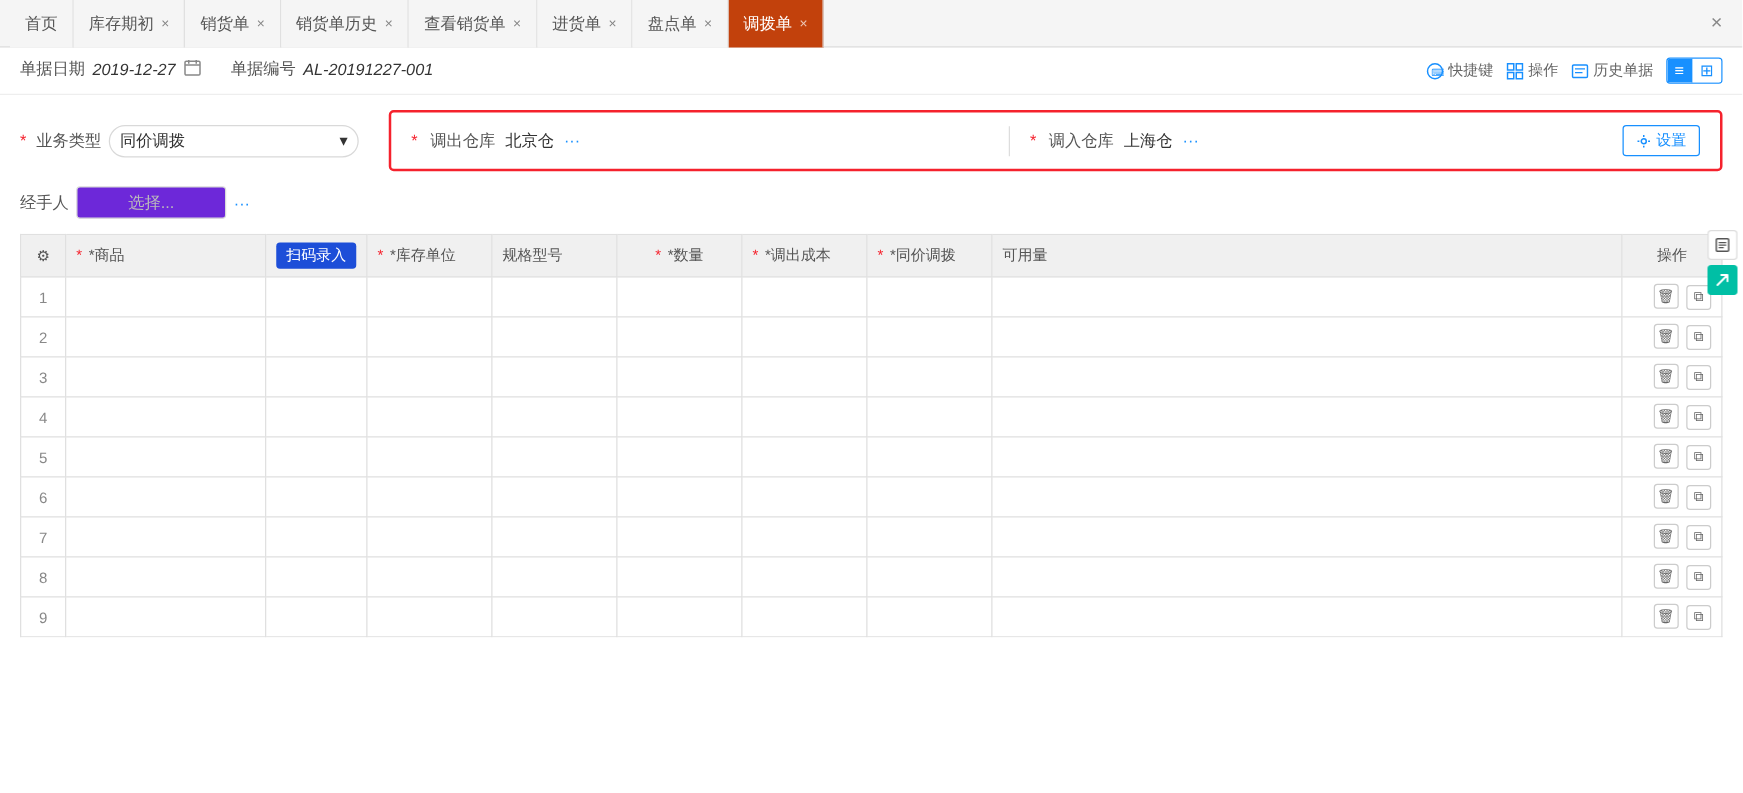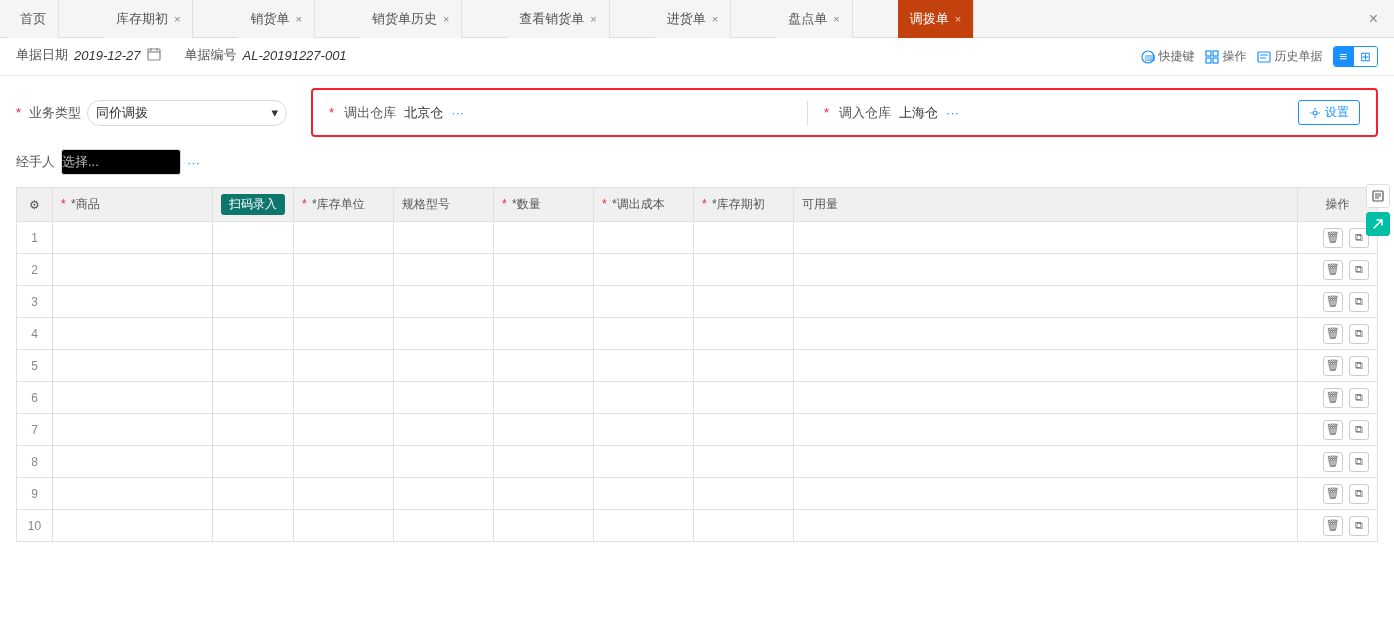--- a/index.html
+++ b/index.html
@@ -6,21 +6,20 @@
     body { font-family: 'Microsoft YaHei', Arial, sans-serif; font-size: 13px; color: #333; background: #fff; overflow: hidden; }
 
     
     .tab-bar {
       display: flex; align-items: center;
       background: #f5f5f5;
       border-bottom: 1px solid #ddd;
       padding: 0 8px;
       height: 38px;
       position: relative;
-      gap: 45px;
     }
     .tab-item {
       display: flex; align-items: center;
       padding: 0 12px;
       height: 38px;
       cursor: pointer;
       color: #555;
       font-size: 13px;
       border-right: 1px solid #e0e0e0;
       white-space: nowrap;
@@ -65,24 +64,24 @@
     .form-label {
       color: #555; white-space: nowrap;
     }
     .required-star { color: #f5222d; margin-right: 2px; }
     .form-value {
       color: #333;
     }
     .form-input-box {
       border: 1px solid #d9d9d9;
       border-radius: 3px;
-      padding: 3px 0;
+      padding: 3px 16px;
       min-width: 120px;
-      background: #000000;
-      display: flex; align-items: center; justify-content: flex-start;
+      background: #6d28d9;
+      display: flex; align-items: center; justify-content: center;
     }
     .form-select-box {
       border: 1px solid #d9d9d9;
       border-radius: 13px;
       padding: 3px 8px;
       min-width: 200px;
       background: #fff;
       display: flex; align-items: center; justify-content: space-between;
       cursor: pointer;
     }
@@ -153,21 +152,21 @@
       display: inline-flex; align-items: center; justify-content: center;
       width: 20px; height: 20px;
       border: 1px solid #ccc;
       border-radius: 3px;
       cursor: pointer;
       color: #666;
       font-size: 11px;
       margin-left: 3px;
     }
     .scan-btn {
-      background: #0f766e;
+      background: #1d4ed8;
       color: white;
       border: none;
       border-radius: 3px;
       padding: 2px 8px;
       font-size: 12px;
       cursor: pointer;
     }
 
     .table-container {
       padding: 0 16px;
@@ -371,31 +370,31 @@
           <span>*商品</span>
         </th>
         <th style="width:80px;">
           <button class="scan-btn">扫码录入</button>
         </th>
         <th style="width:100px;">
           <span class="required-star">*</span>
           <span>*库存单位</span>
         </th>
         <th style="width:100px;">规格型号</th>
-        <th style="width:100px;">
+        <th style="width:100px;text-align:center;">
           <span class="required-star">*</span>
           <span>*数量</span>
         </th>
         <th style="width:100px;">
           <span class="required-star">*</span>
           <span>*调出成本</span>
         </th>
         <th style="width:100px;">
           <span class="required-star">*</span>
-          <span>*库存期初</span>
+          <span>*同价调拨</span>
         </th>
         <th style="width:auto;">可用量</th>
         <th style="width:80px; text-align:center;">操作</th>
       </tr>
     </thead>
     <tbody id="table-body">
 
     <tr>
           <td class="row-num">1</td>
           <td></td>
@@ -511,35 +510,20 @@
           <td></td>
           <td></td>
           <td></td>
           <td class="ops-cell">
       <span class="ops-icon">🗑</span>
       <span class="ops-icon">⧉</span>
     </td>
         </tr>
         <tr>
           <td class="row-num">9</td>
-          <td></td>
-          <td></td>
-          <td></td>
-          <td></td>
-          <td></td>
-          <td></td>
-          <td></td>
-          <td></td>
-          <td class="ops-cell">
-      <span class="ops-icon">🗑</span>
-      <span class="ops-icon">⧉</span>
-    </td>
-        </tr>
-        <tr>
-          <td class="row-num">10</td>
           <td></td>
           <td></td>
           <td></td>
           <td></td>
           <td></td>
           <td></td>
           <td></td>
           <td></td>
           <td class="ops-cell">
       <span class="ops-icon">🗑</span>

